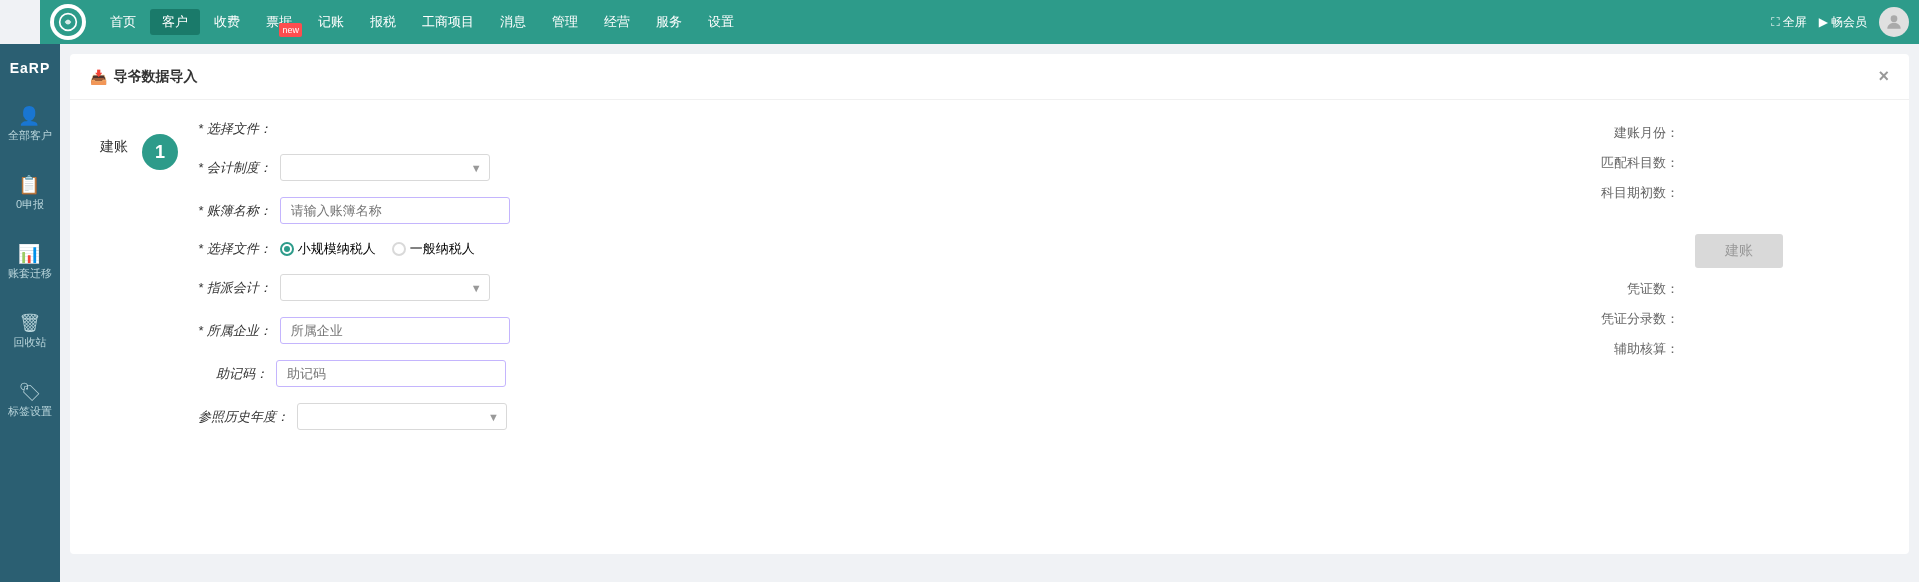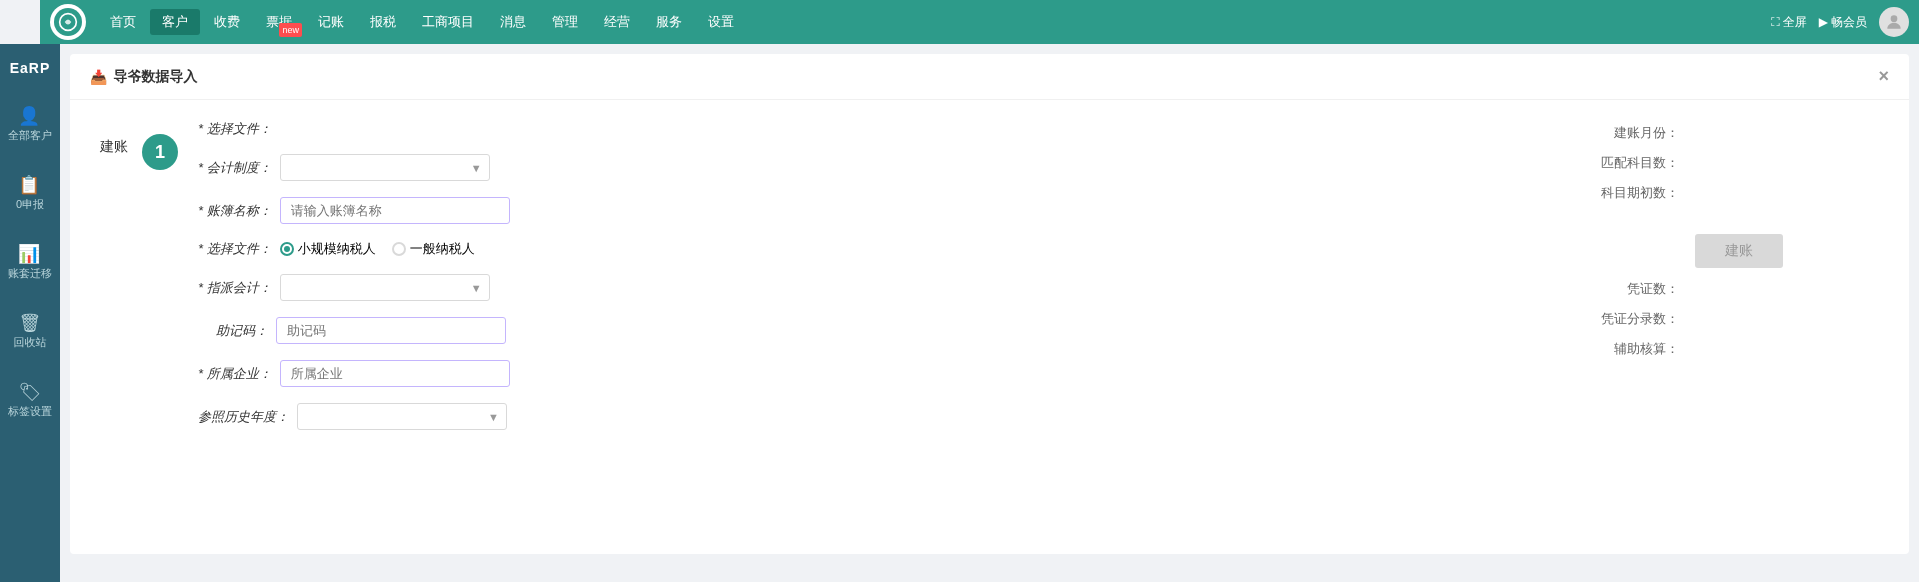--- a/index.html
+++ b/index.html
@@ -389,27 +389,27 @@
               <span class="form-label">* 指派会计：</span>
               <div class="select-wrapper">
                 <select class="form-select">
                   <option value=""></option>
                 </select>
                 <span class="select-arrow">▼</span>
               </div>
             </div>
 
             <div class="form-row">
+              <span class="form-label">* 所属企业：</span>
+              <input class="form-input full" type="text" placeholder="所属企业" style="">
+            </div>
+
+            <div class="form-row">
               <span class="form-label">助记码：</span>
               <input class="form-input full" type="text" placeholder="助记码" style="">
-            </div>
-
-            <div class="form-row">
-              <span class="form-label">* 所属企业：</span>
-              <input class="form-input full" type="text" placeholder="所属企业" style="">
             </div>
 
             <div class="form-row">
               <span class="form-label">参照历史年度：</span>
               <div class="select-wrapper">
                 <select class="form-select">
                   <option value=""></option>
                 </select>
                 <span class="select-arrow">▼</span>
               </div>

